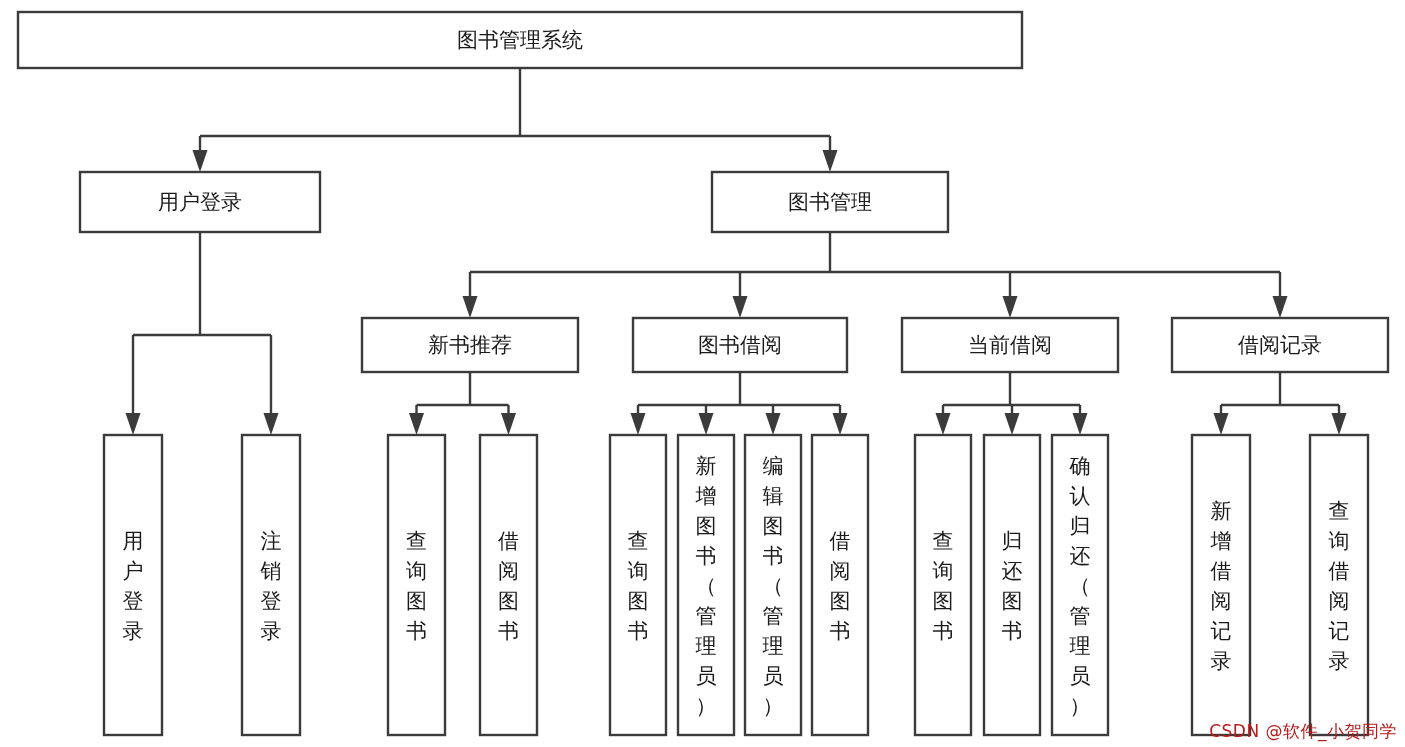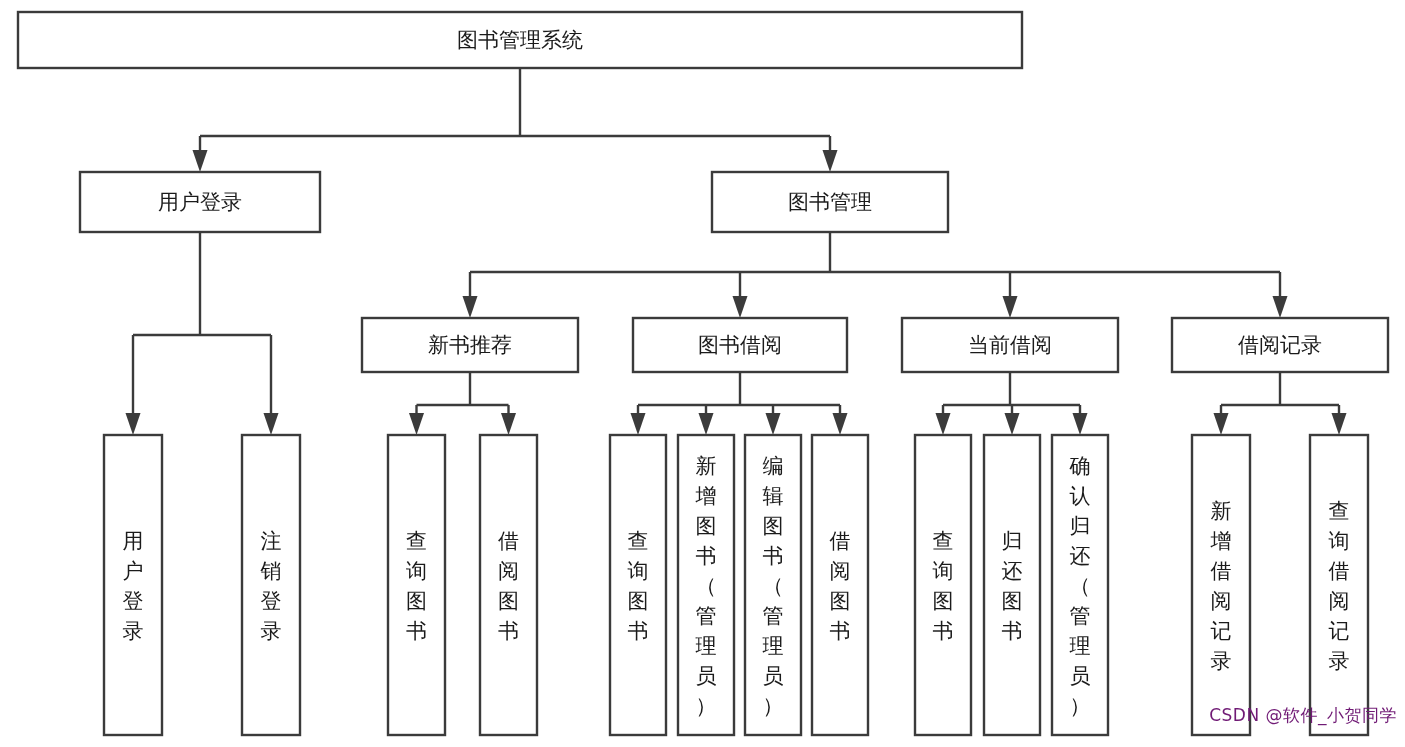--- a/index.html
+++ b/index.html
@@ -53,24 +53,24 @@
   }
   .node-label-v {
     fill: #1b1b1b;
     font-family: "DejaVu Sans", "Liberation Sans", sans-serif;
     font-size: 21px;
     text-anchor: middle;
   }
   .watermark {
     position: absolute;
     right: 8px;
-    bottom: 20px;
+    bottom: 4px;
     font-family: "DejaVu Sans", "Liberation Sans", sans-serif;
     font-size: 17px;
-    color: #701a75;
+    color: #b91c1c;
     letter-spacing: 0.5px;
     white-space: nowrap;
     user-select: none;
   }
 </style>
 </head>
 <body>
 
 <div id="diagram-root">
   <svg class="chart-canvas" viewBox="0 0 1405 747">

